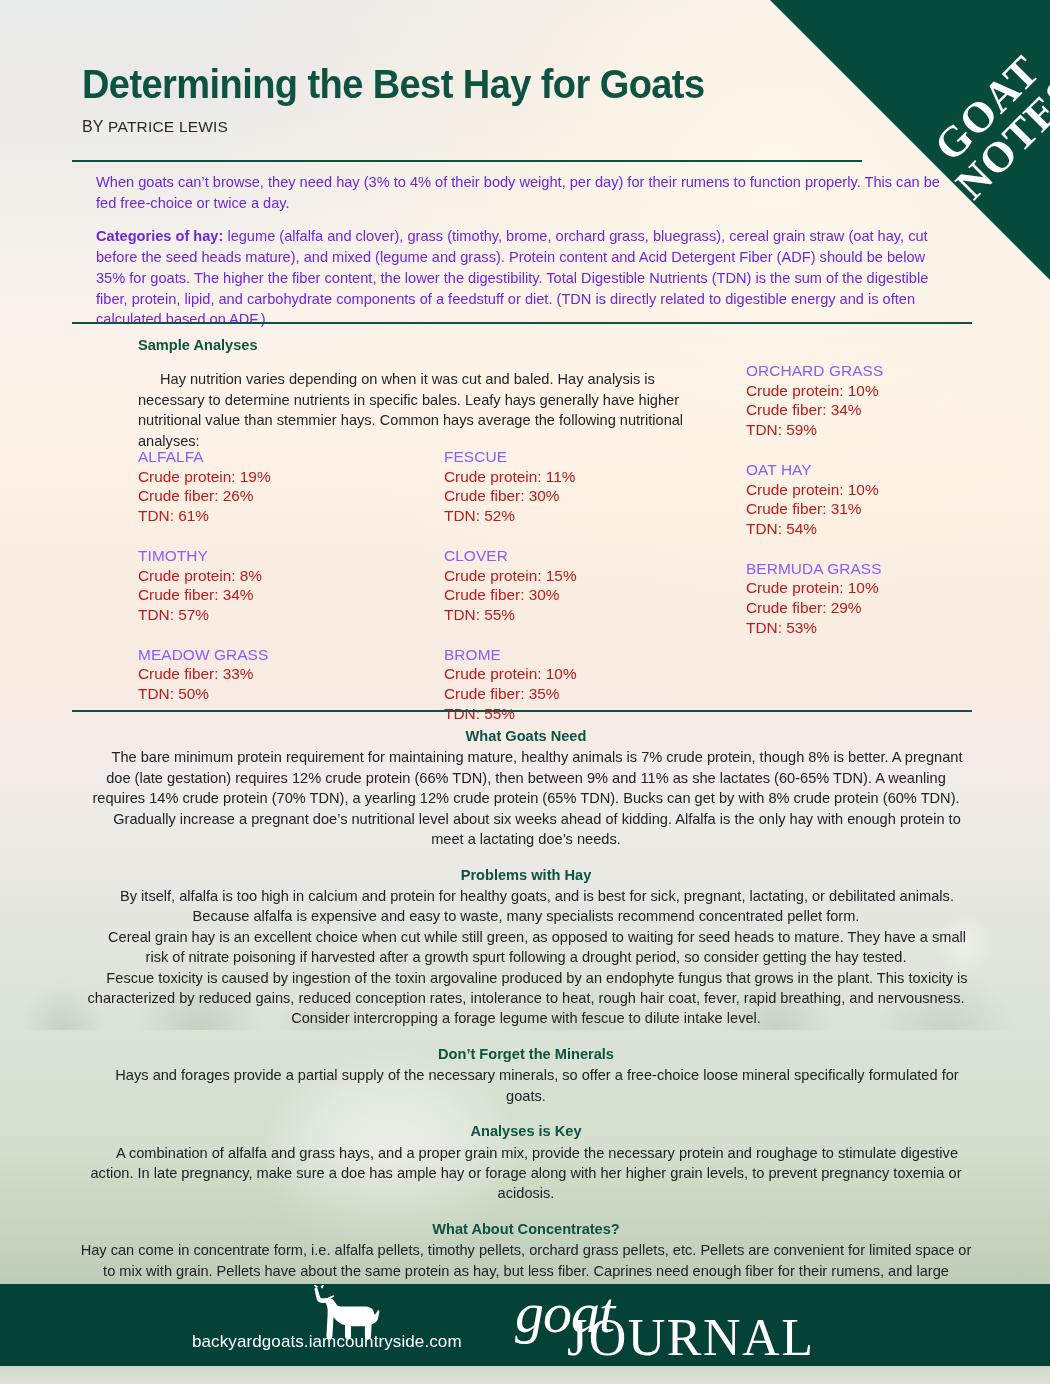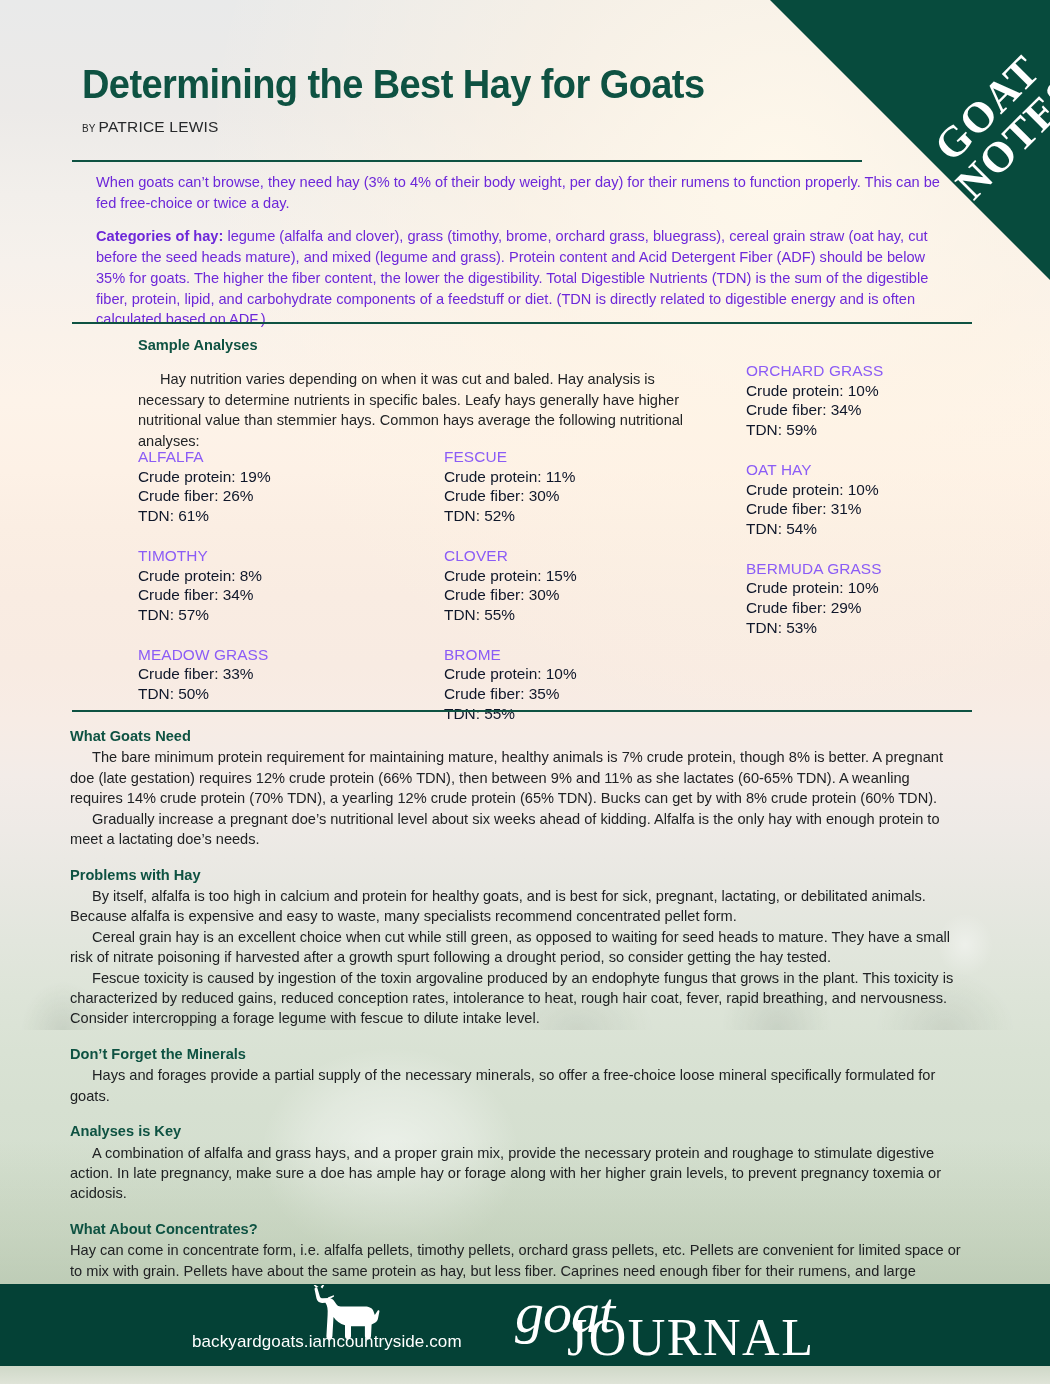--- a/index.html
+++ b/index.html
@@ -106,21 +106,21 @@
     transform:scaleX(0.95);
     transform-origin:left center;
     white-space:nowrap;
   }
   .byline{
     position:absolute; left:82px; top:118px;
     color:#27292b;
     font-size:15.5px;
     letter-spacing:.2px;
   }
-  .byline .sm{ font-size:10px; }
+  .byline .sm{ font-size:16px; }
 
   .rule{
     position:absolute;
     height:2px;
     background:#0e5242;
     left:72px;
   }
   .rule.r1{ top:160px; width:790px; }
   .rule.r2{ top:322px; width:900px; }
   .rule.r3{ top:710px; width:900px; }
@@ -165,30 +165,31 @@
   .hay{ margin-bottom:20px; }
   .hay:last-child{ margin-bottom:0; }
   .hay .nm{
     font-size:15.4px;
     color:#8b5cf6;
     letter-spacing:.1px;
     line-height:1.28;
   }
   .hay .ln{
     font-size:15.4px;
-    color:#0f172a;
+    color:#b91c1c;
     line-height:1.28;
   }
 
   
   .sections{
-    position:absolute; left:70px; top:726px; width:896px;
+    position:absolute; left:78px; top:726px; width:896px;
     font-size:14.6px;
     line-height:1.40;
     color:#202224;
+    text-align:center;
   }
   .sections .sec{ margin-bottom:15px; }
   .sections .sec:last-child{ margin-bottom:0; }
   .sections .sh{
     color:#0e5242;
     font-weight:700;
     font-size:14.6px;
     margin-bottom:1px;
   }
   .sections p{ margin:0; }

